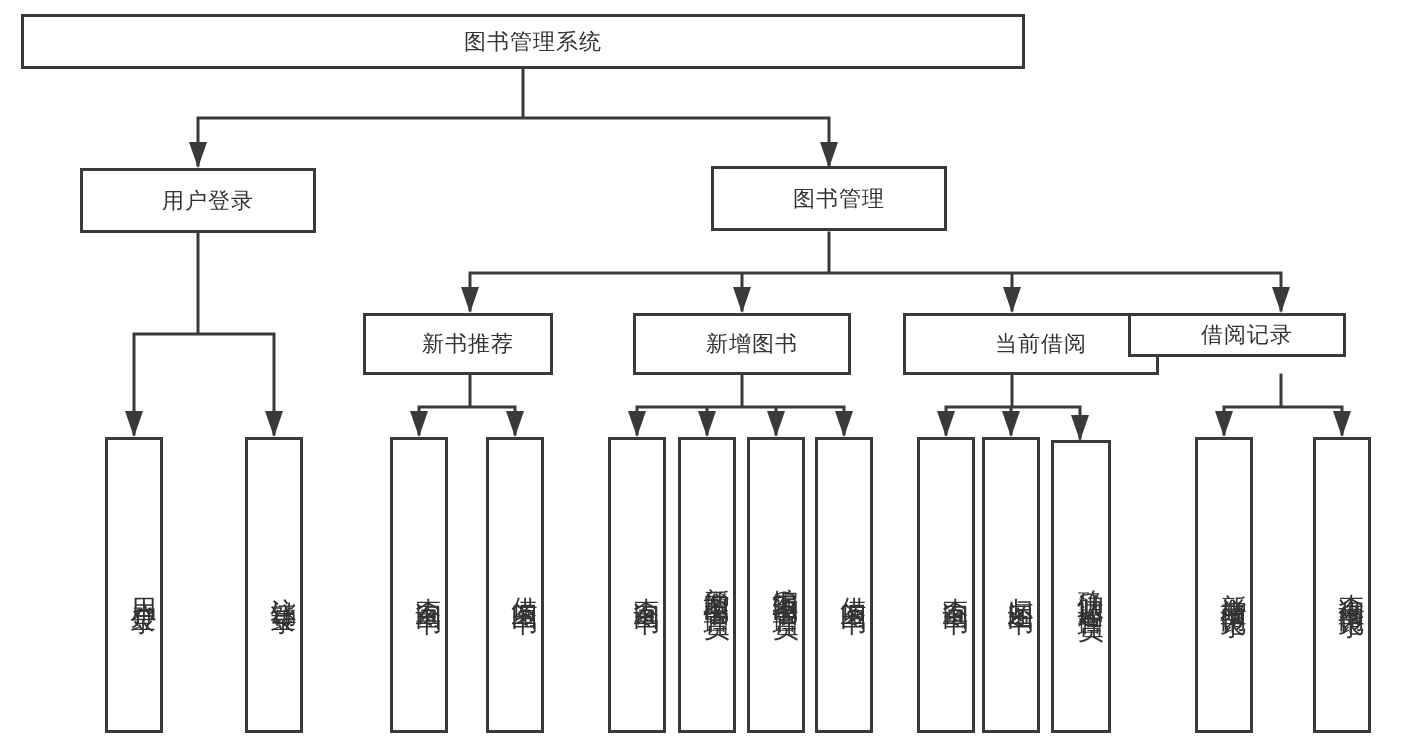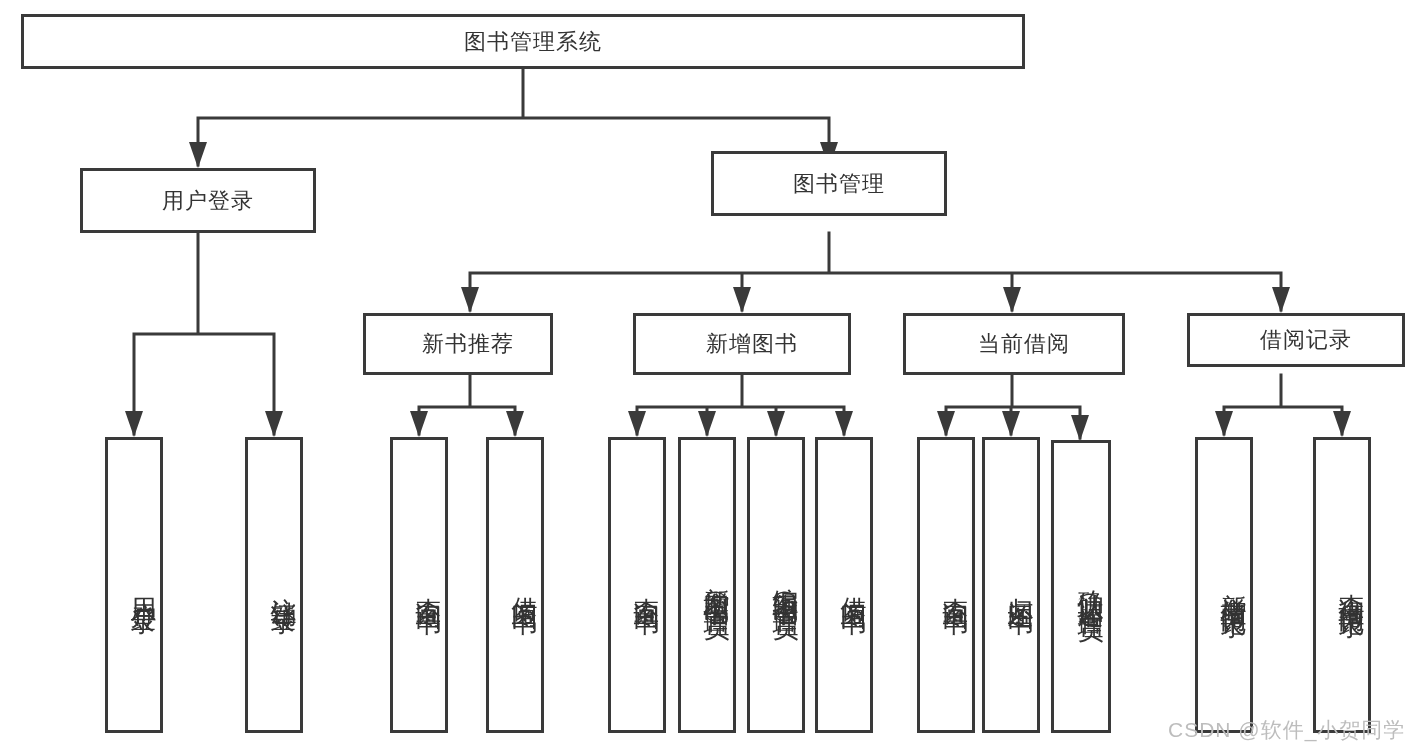--- a/index.html
+++ b/index.html
@@ -88,34 +88,34 @@
     <polygon class="ah" points="1342,437 1333,411 1351,411"></polygon>
   </svg>
 
   <div class="node h" style="left:21px;top:14px;width:1004px;height:55px">
     <span class="lbl">图书管理系统</span>
   </div>
 
   <div class="node h" style="left:80px;top:168px;width:236px;height:65px">
     <span class="lbl">用户登录</span>
   </div>
-  <div class="node h" style="left:711px;top:151px;width:236px;height:65px">
+  <div class="node h" style="left:711px;top:166px;width:236px;height:65px">
     <span class="lbl">图书管理</span>
   </div>
 
   <div class="node h" style="left:363px;top:313px;width:190px;height:62px">
     <span class="lbl">新书推荐</span>
   </div>
   <div class="node h" style="left:633px;top:313px;width:218px;height:62px">
     <span class="lbl">新增图书</span>
   </div>
-  <div class="node h" style="left:903px;top:313px;width:222px;height:62px">
+  <div class="node h" style="left:903px;top:313px;width:256px;height:62px">
     <span class="lbl">当前借阅</span>
   </div>
-  <div class="node h" style="left:1187px;top:313px;width:218px;height:54px">
+  <div class="node h" style="left:1128px;top:313px;width:218px;height:44px">
     <span class="lbl">借阅记录</span>
   </div>
 
   <div class="node v" style="left:105px;top:437px;width:58px;height:296px">
     <span class="lbl">用户登录</span>
   </div>
   <div class="node v" style="left:245px;top:437px;width:58px;height:296px">
     <span class="lbl">注销登录</span>
   </div>
 
@@ -149,15 +149,14 @@
     <span class="lbl">确认归还（管理员）</span>
   </div>
 
   <div class="node v" style="left:1195px;top:437px;width:58px;height:296px">
     <span class="lbl">新增借阅记录</span>
   </div>
   <div class="node v" style="left:1313px;top:437px;width:58px;height:296px">
     <span class="lbl">查询借阅记录</span>
   </div>
 
-  <div class="watermark">CSDN @软件_小贺同学</div>
 
 </div>
 
 </body></html>

